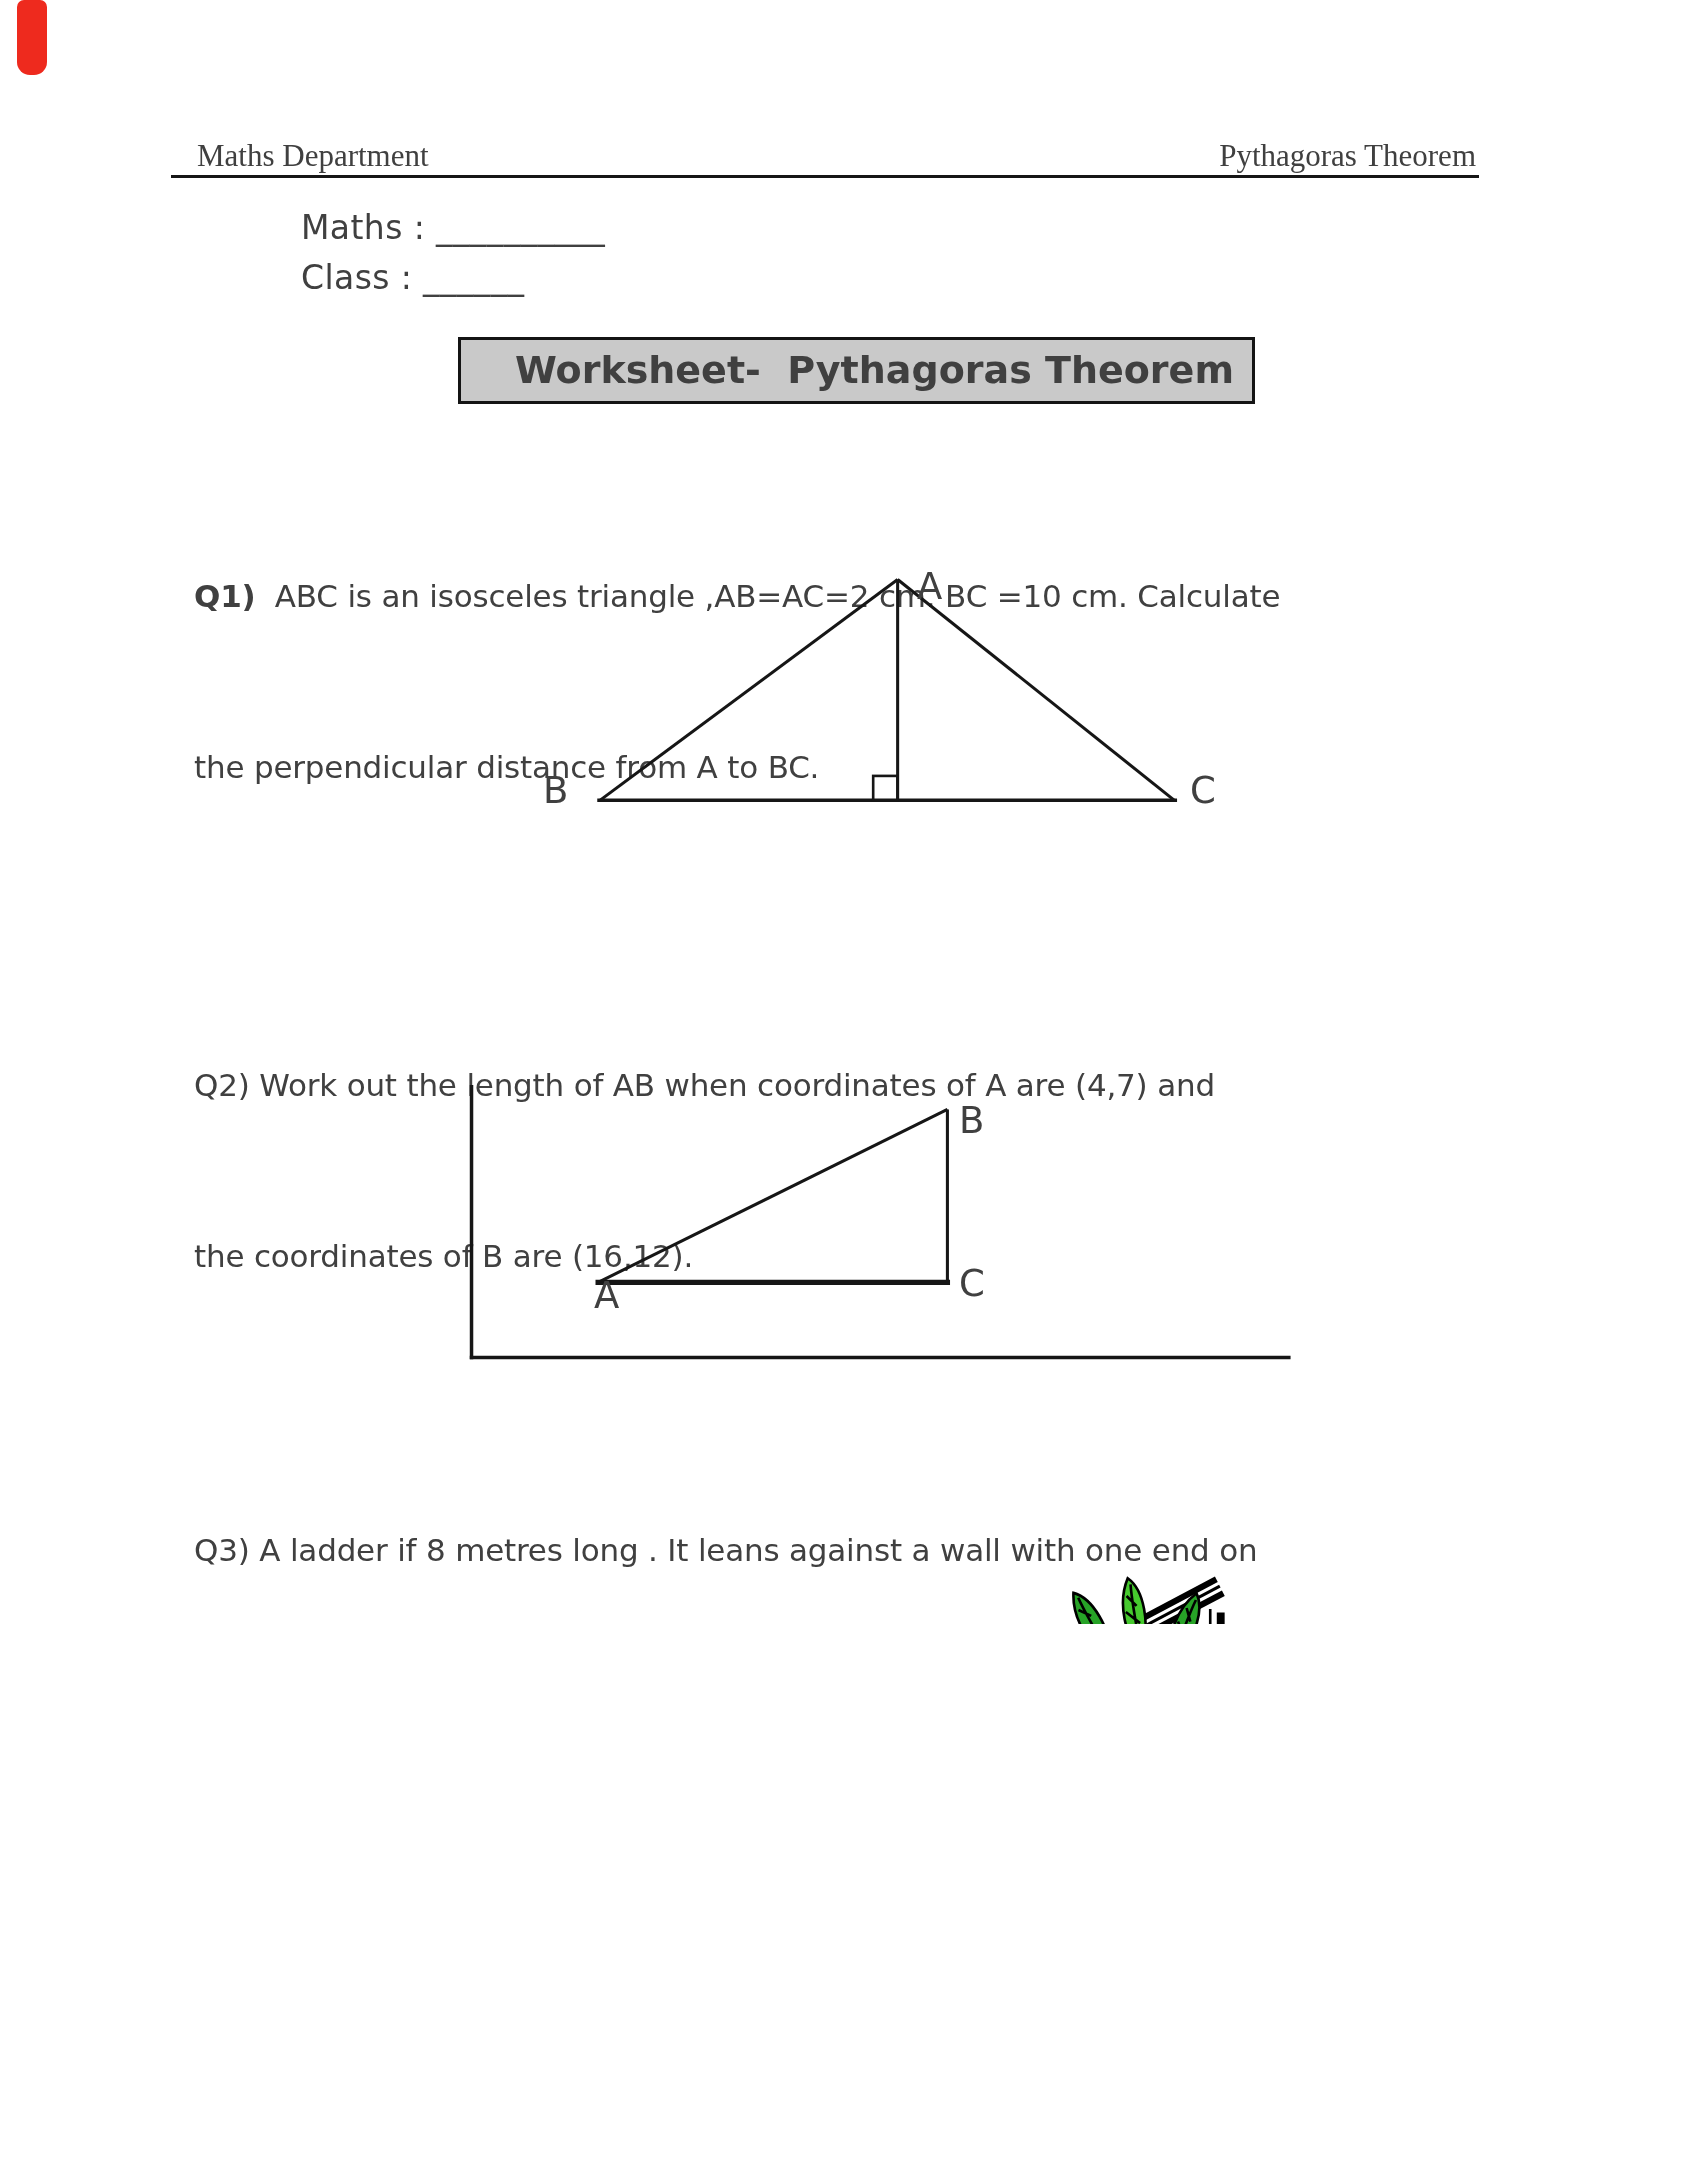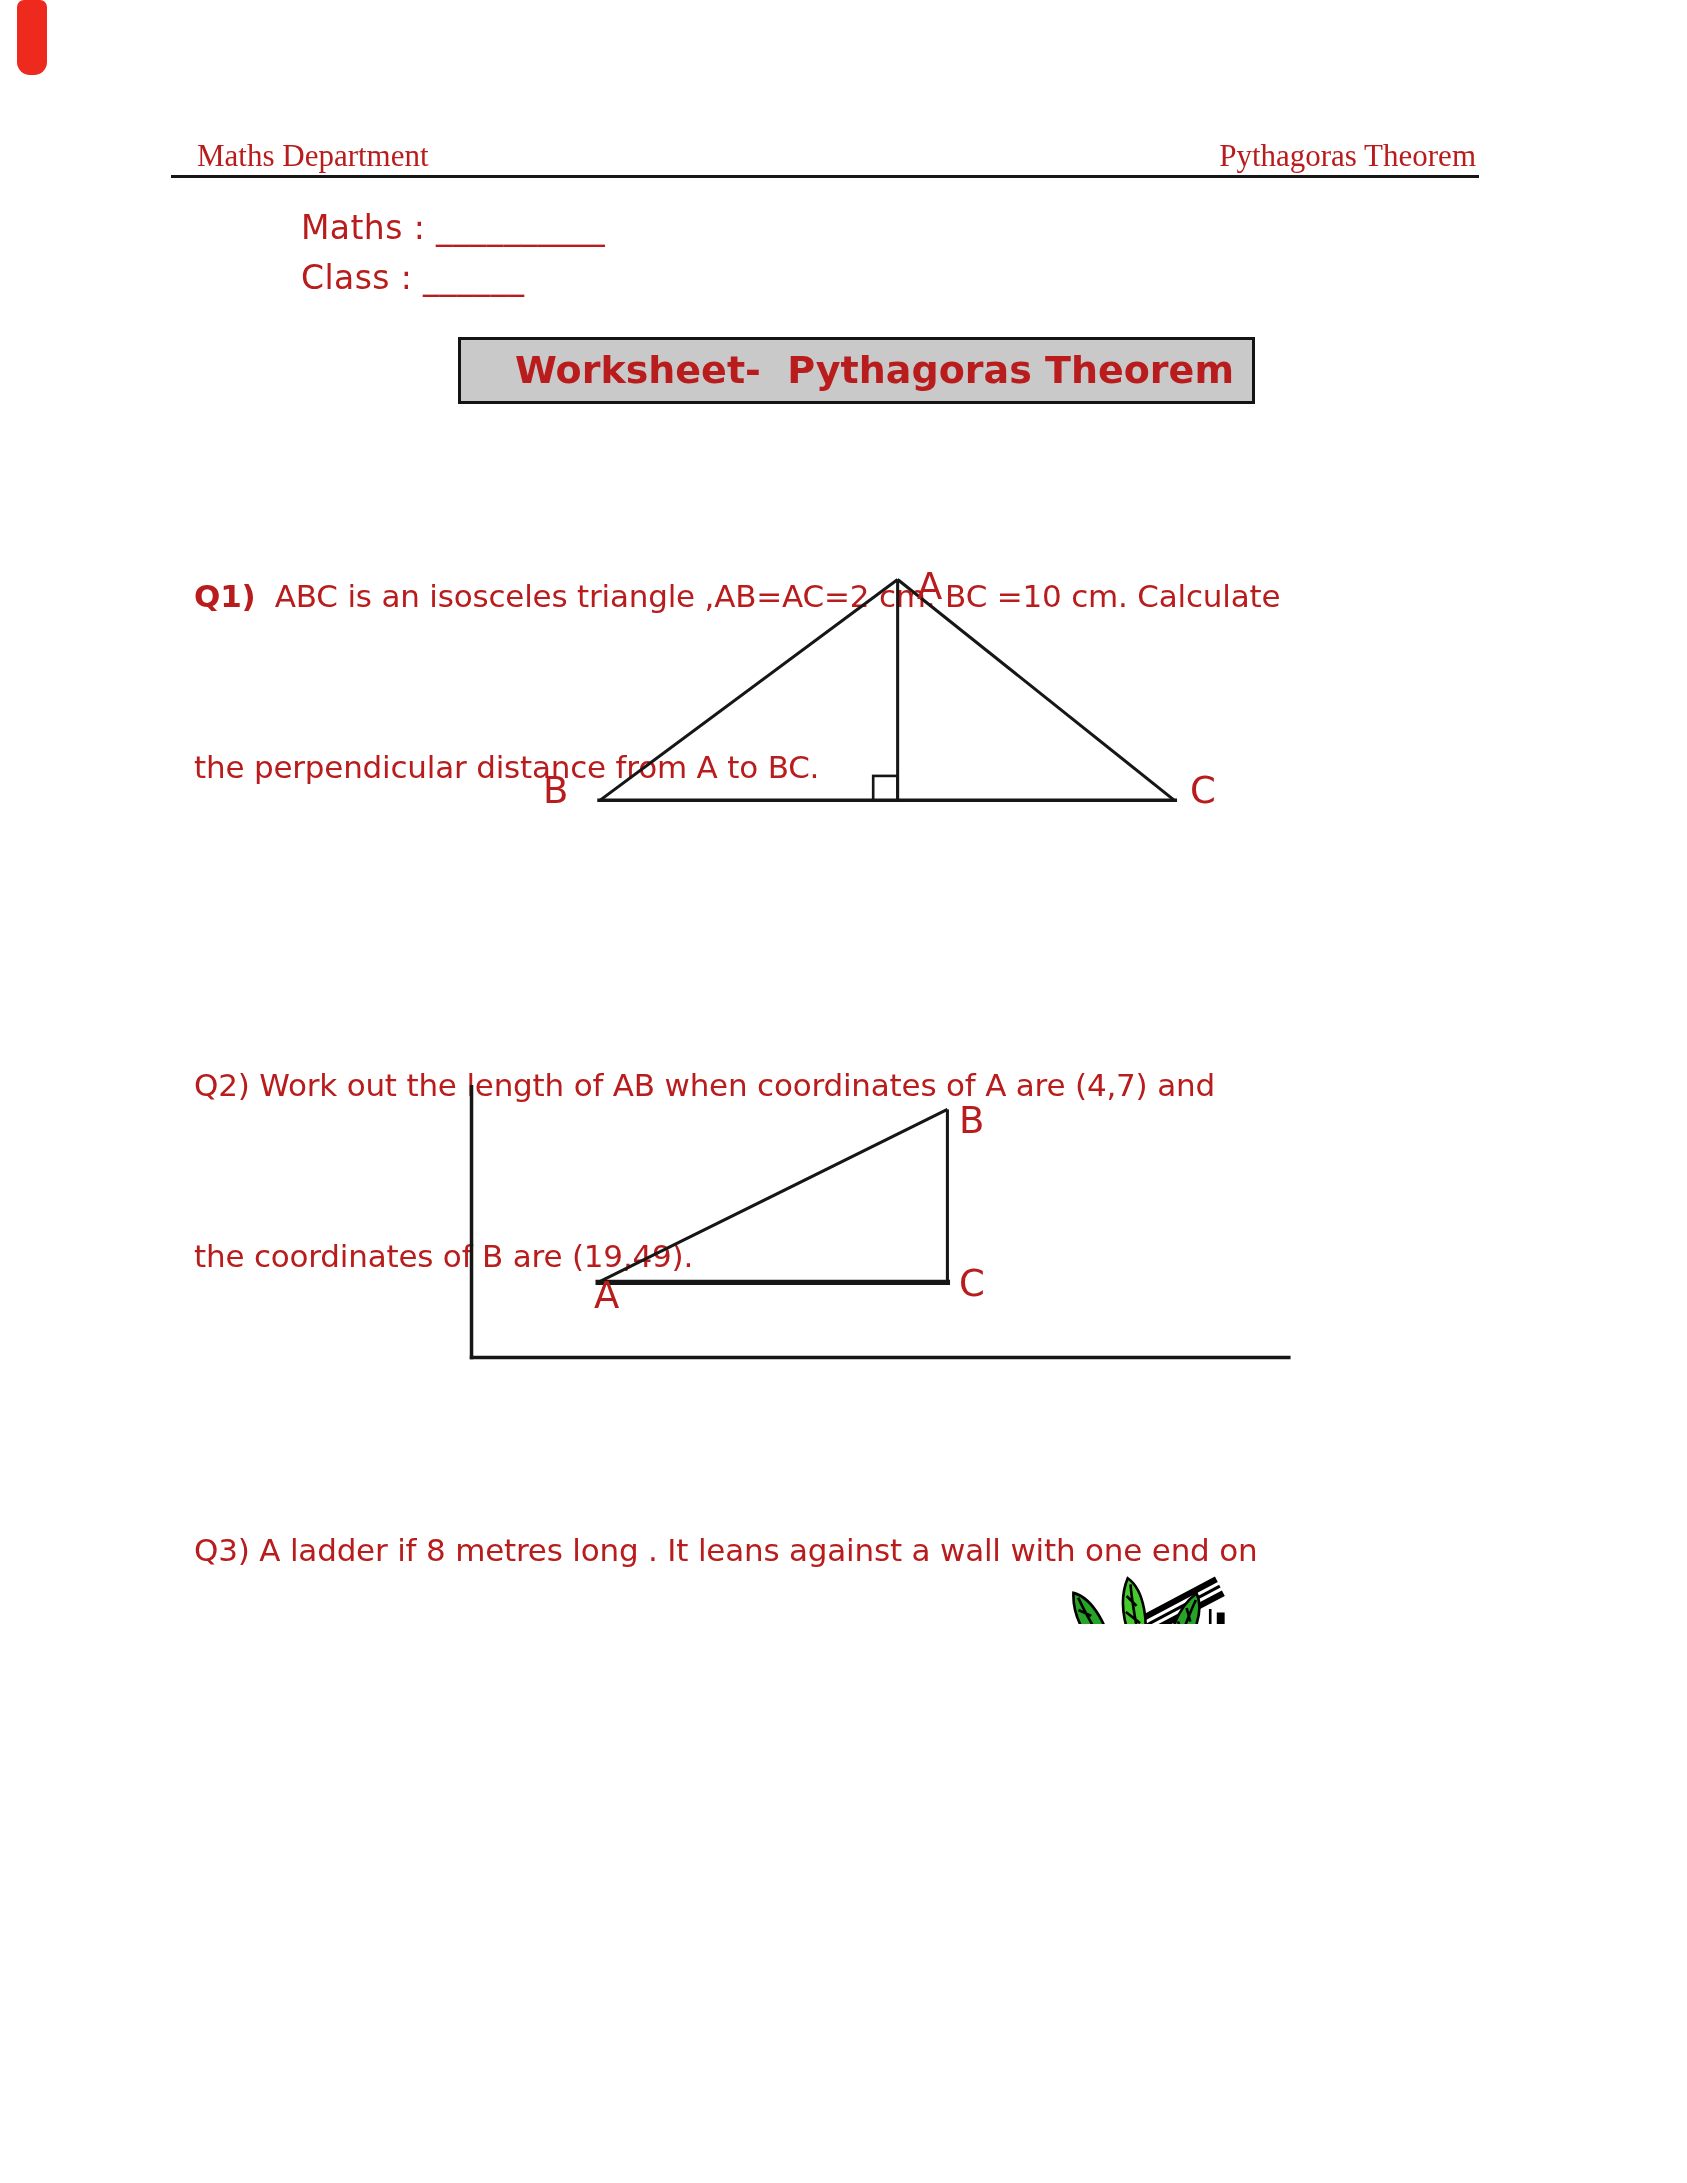--- a/index.html
+++ b/index.html
@@ -1,17 +1,17 @@
 <!DOCTYPE html>
 <html style="--red_tab: #ee2a1e; --title_bg: #c9c9c9; --ink: #151515; --leaf_light: #46c92e; --leaf_dark: #27a327; --grass: #22d026; --trunk: #9a6a33;font-size:14px"><head>
 <meta charset="utf-8">
 <style>
   html,body{margin:0;padding:0;background:#ffffff;}
   .page{position:relative;width:1687px;height:1624px;background:#fff;overflow:hidden;
-        font-family:"DejaVu Sans",sans-serif;color:#b91c1c;}
+        font-family:"DejaVu Sans",sans-serif;color:#404040;}
   .abs{position:absolute;}
   .serif{font-family:"Liberation Serif",serif;}
   .pre{white-space:pre;}
   .hrule{background:#161616;height:2.6px;}
   .red-tab{left:16.6px;top:0;width:30px;height:75px;background:var(--red_tab,#ee2a1e);
            border-radius:7px 7px 13px 13px;}
   .hdr{top:138px;font-size:31px;}
   .hdr-left{left:197px;}
   .hdr-right{right:211px;}
   .student-line{left:301px;font-size:33px;letter-spacing:0.4px;}
@@ -44,21 +44,21 @@
 
   <div class="abs title-box pre">Worksheet-  Pythagoras Theorem</div>
 
   <div class="abs qtext pre" style="left:194px;top:454px;">
     <div><span class="qlabel-bold">Q1)</span><span>  ABC is an isosceles triangle ,AB=AC=2 cm. BC =10 cm. Calculate</span></div>
     <div>the perpendicular distance from A to BC.</div>
   </div>
 
   <div class="abs qtext pre" style="left:194px;top:943px;">
     <div><span>Q2)</span><span> Work out the length of AB when coordinates of A are (4,7) and</span></div>
-    <div>the coordinates of B are (19,49).</div>
+    <div>the coordinates of B are (16,12).</div>
   </div>
 
   <div class="abs qtext pre" style="left:194px;top:1408px;">
     <div><span>Q3)</span><span> A ladder if 8 metres long . It leans against a wall with one end on</span></div>
     <div>the ground 6 metre from the wall. The other end just reaches a</div>
     <div>windowsill. Calculate the height of the windowsill above the ground.</div>
   </div>
 
   <svg class="svg-layer" width="1687" height="2184" viewBox="0 0 1932 2500">
     <defs>

